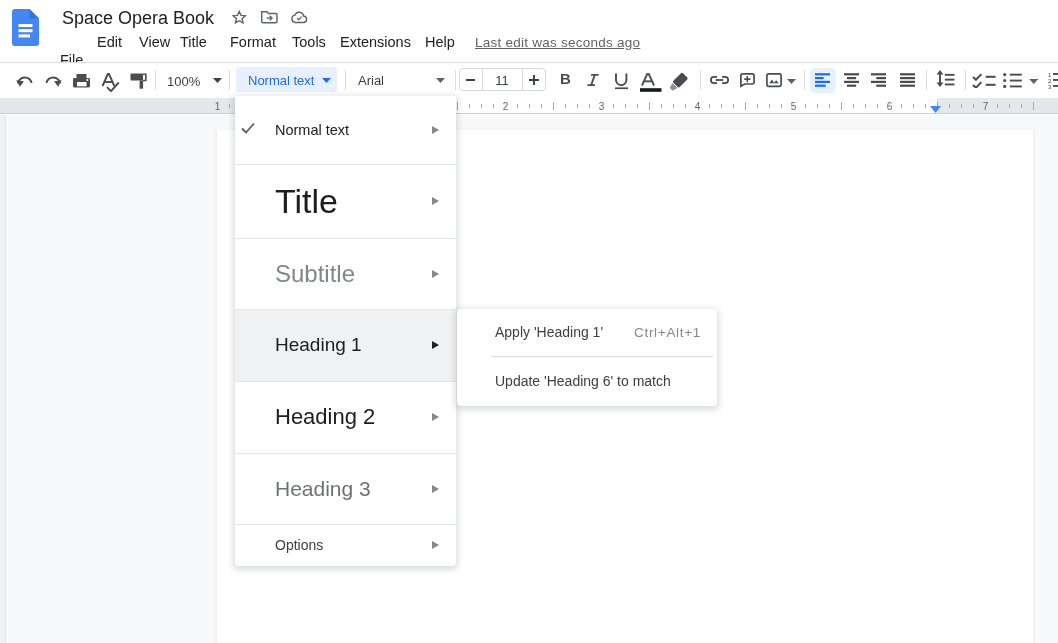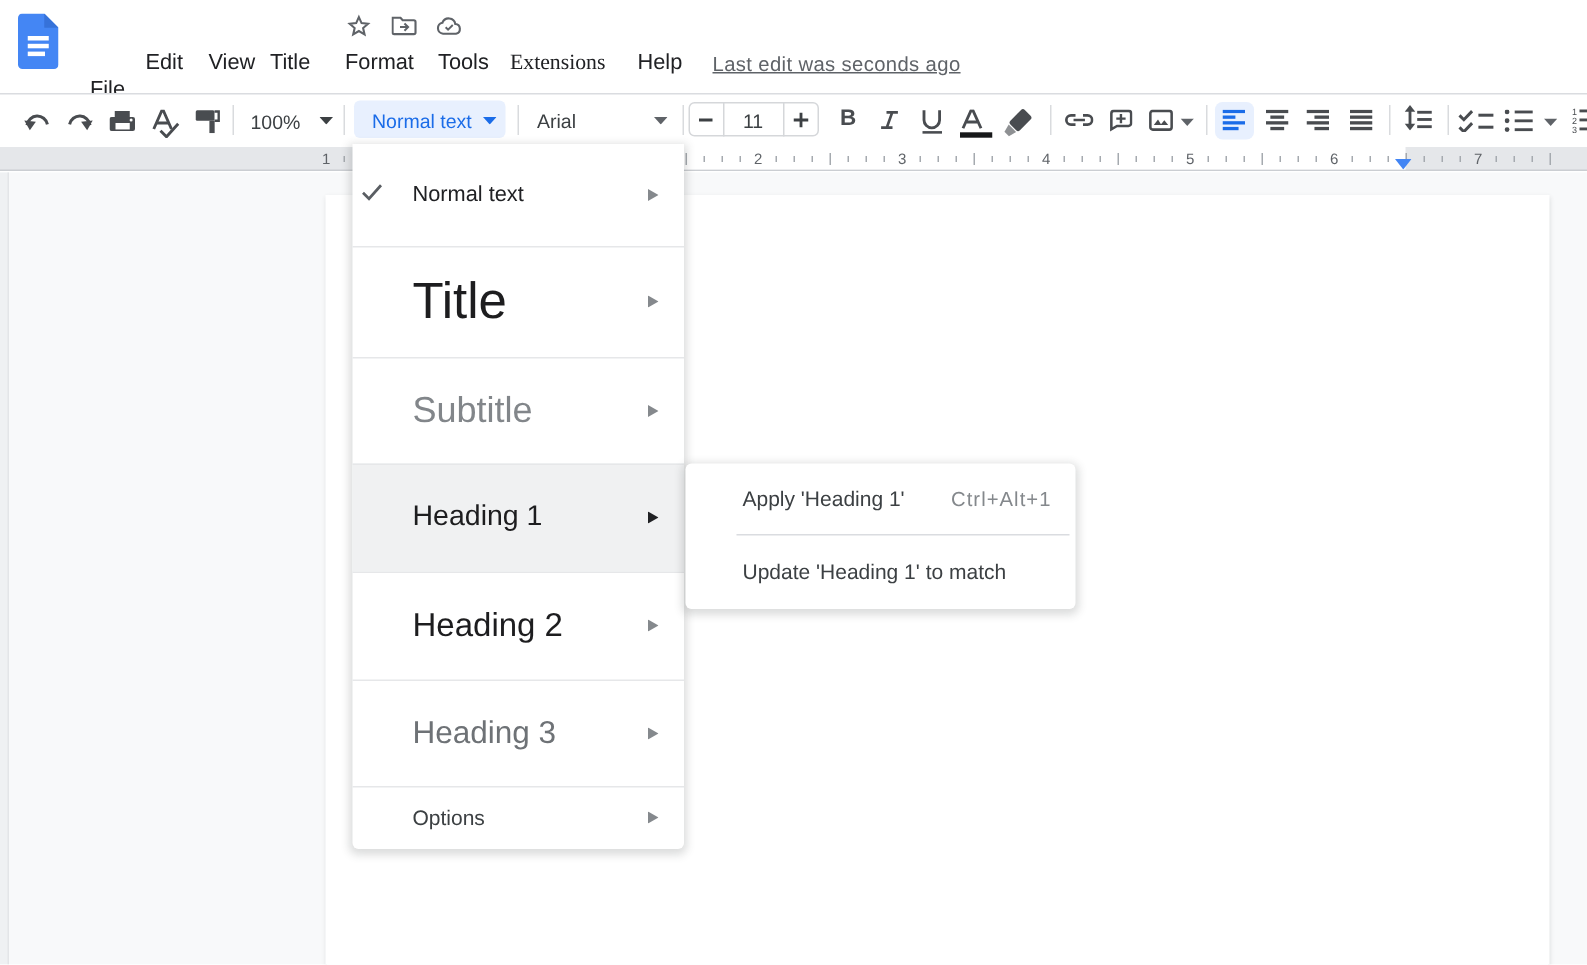--- a/index.html
+++ b/index.html
@@ -11,39 +11,40 @@
 <body>
 
 <div class="abs" style="left:0;top:0;width:1058px;height:62px;background:#fff;">
 <svg class="abs" style="left:12px;top:9px;" width="27" height="37" viewBox="0 0 27 37">
  <path d="M3 0 H17.5 L27 9.5 V34 a3 3 0 0 1 -3 3 H3 a3 3 0 0 1 -3 -3 V3 a3 3 0 0 1 3 -3 z" fill="#4486f4"></path>
  <path d="M17.5 0 L27 9.5 H17.5 z" fill="#3672d9"></path>
  <rect x="6.5" y="15" width="14" height="3" fill="#fff"></rect>
  <rect x="6.5" y="20.2" width="14" height="3" fill="#fff"></rect>
  <rect x="6.5" y="25.4" width="11.5" height="3" fill="#fff"></rect>
 </svg>
+<div class="abs" style="left:62px;top:8px;font-size:18px;color:#202124;">Space Opera Book</div>
 <svg class="abs" style="left:231px;top:8.5px;" width="16.5" height="16.5" viewBox="0 0 24 24" fill="none" stroke="#5f6368" stroke-width="2">
  <path d="M12 3.5 l2.6 5.8 6.3.6 -4.8 4.2 1.4 6.2 -5.5-3.3 -5.5 3.3 1.4-6.2 -4.8-4.2 6.3-.6 z" stroke-linejoin="miter"></path>
 </svg>
 <svg class="abs" style="left:261px;top:10px;" width="17" height="14" viewBox="0 0 24 19" fill="none" stroke="#5f6368" stroke-width="2">
  <path d="M1 2.2 h7.5 l2 2.3 H21 a1.6 1.6 0 0 1 1.6 1.6 V16 a1.6 1.6 0 0 1 -1.6 1.6 H2.6 A1.6 1.6 0 0 1 1 16 z" fill="none"></path>
  <path d="M8 11 h7" stroke-width="1.9"></path>
  <path d="M12.2 7.6 L15.6 11 12.2 14.4" fill="none" stroke-width="1.9"></path>
 </svg>
 <svg class="abs" style="left:291px;top:11px;" width="17" height="13" viewBox="0 0 24 17" fill="none" stroke="#5f6368" stroke-width="2">
  <path d="M6.2 15.5 a5.2 5.2 0 0 1 -.6 -10.3 a6.3 6.3 0 0 1 12.1 1.2 a4.6 4.6 0 0 1 .6 9.1 z" fill="none"></path>
  <path d="M8.6 9.4 l2.3 2.3 4.4-4.4" stroke-width="1.8"></path>
 </svg>
 <div class="abs" style="left:60px;top:52px;font-size:14.5px;color:#202124;">File</div>
 <div class="abs" style="left:97px;top:34px;font-size:14.5px;color:#202124;">Edit</div>
 <div class="abs" style="left:139px;top:34px;font-size:14.5px;color:#202124;">View</div>
 <div class="abs" style="left:180px;top:34px;font-size:14.5px;color:#202124;">Title</div>
 <div class="abs" style="left:230px;top:34px;font-size:14.5px;color:#202124;">Format</div>
 <div class="abs" style="left:292px;top:34px;font-size:14.5px;color:#202124;">Tools</div>
-<div class="abs" style="left:340px;top:34px;font-size:14.5px;color:#202124;font-family:Liberation Serif, serif;">Extensions</div>
+<div class="abs" style="left:340px;top:34px;font-size:14.5px;color:#202124;">Extensions</div>
 <div class="abs" style="left:425px;top:34px;font-size:14.5px;color:#202124;">Help</div>
 <div class="abs" style="left:475px;top:34.5px;font-size:13.5px;letter-spacing:0.25px;color:#5f6368;text-decoration:underline;">Last edit was seconds ago</div>
 </div>
 <div class="abs" style="left:0;top:62px;width:1058px;height:36px;background:#fff;">
 <div class="abs" style="left:0;top:0;width:1058px;height:1px;background:#dadce0;"></div>
 <svg class="abs" style="left:16px;top:9px;" width="18" height="18" viewBox="0 0 18 18">
  <path d="M2 12.4 A 6.9 6.9 0 0 1 15.6 11.9" fill="none" stroke="#494c50" stroke-width="2"></path>
  <path d="M0.2 9.3 L7.9 10.2 L3.9 15.8 z" fill="#494c50"></path>
 </svg>
 <svg class="abs" style="left:44px;top:9px;" width="18" height="18" viewBox="0 0 18 18">
@@ -305,12 +306,12 @@
 <svg class="abs" style="left:432px;top:541.0px;" width="7" height="8" viewBox="0 0 7 8">
     <path d="M0 0 L7 4 L0 8 z" fill="#85898d"></path>
   </svg>
 <svg class="abs" style="left:241px;top:122px;" width="14" height="13" viewBox="0 0 14 13">
     <path d="M1 6.5 L5 10.5 L13 1.5" fill="none" stroke="#5a5e63" stroke-width="1.8"></path>
   </svg>
 <div class="abs" style="left:456.5px;top:309px;width:260px;height:97px;background:#fff;border-radius:4px;box-shadow:0 2px 6px 2px rgba(60,64,67,0.18);"></div>
 <div class="abs" style="left:495px;top:309px;height:47px;line-height:47px;font-size:14px;color:#3c4043;white-space:nowrap;">Apply 'Heading 1'</div>
 <div class="abs" style="left:634px;top:309px;height:47px;line-height:47px;font-size:13.5px;letter-spacing:0.7px;color:#84888c;white-space:nowrap;">Ctrl+Alt+1</div>
 <div class="abs" style="left:491px;top:356px;width:222px;height:1px;background:#dadce0;"></div>
-<div class="abs" style="left:495px;top:357px;height:49px;line-height:49px;font-size:14px;color:#3c4043;white-space:nowrap;">Update 'Heading 1' to match</div>
+<div class="abs" style="left:495px;top:357px;height:49px;line-height:49px;font-size:14px;color:#3c4043;white-space:nowrap;">Update 'Heading 6' to match</div>
 </body></html>

